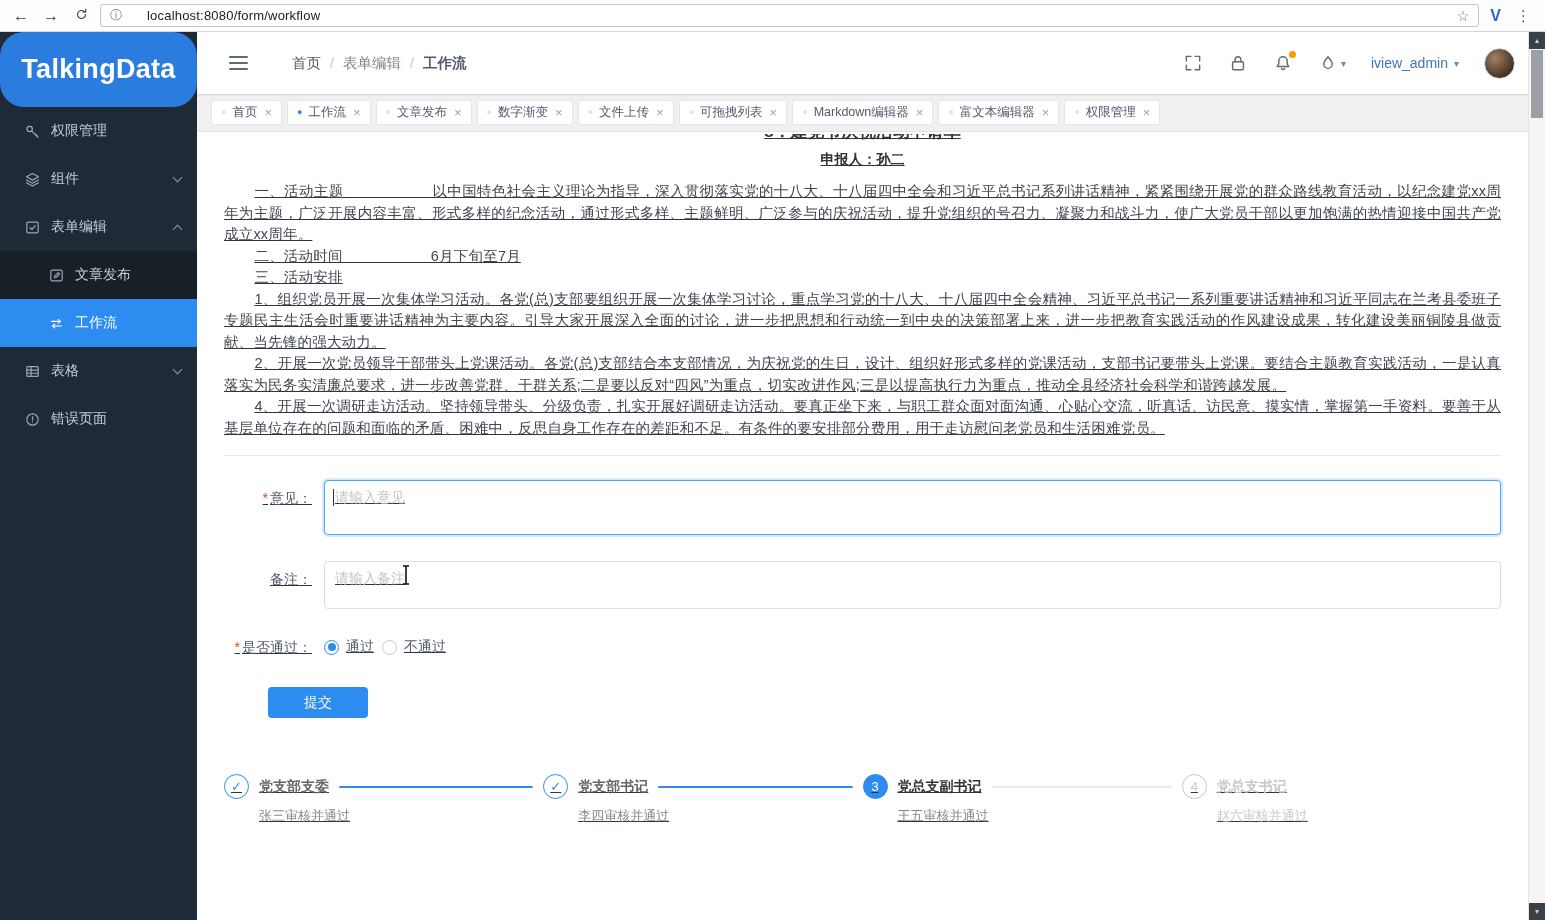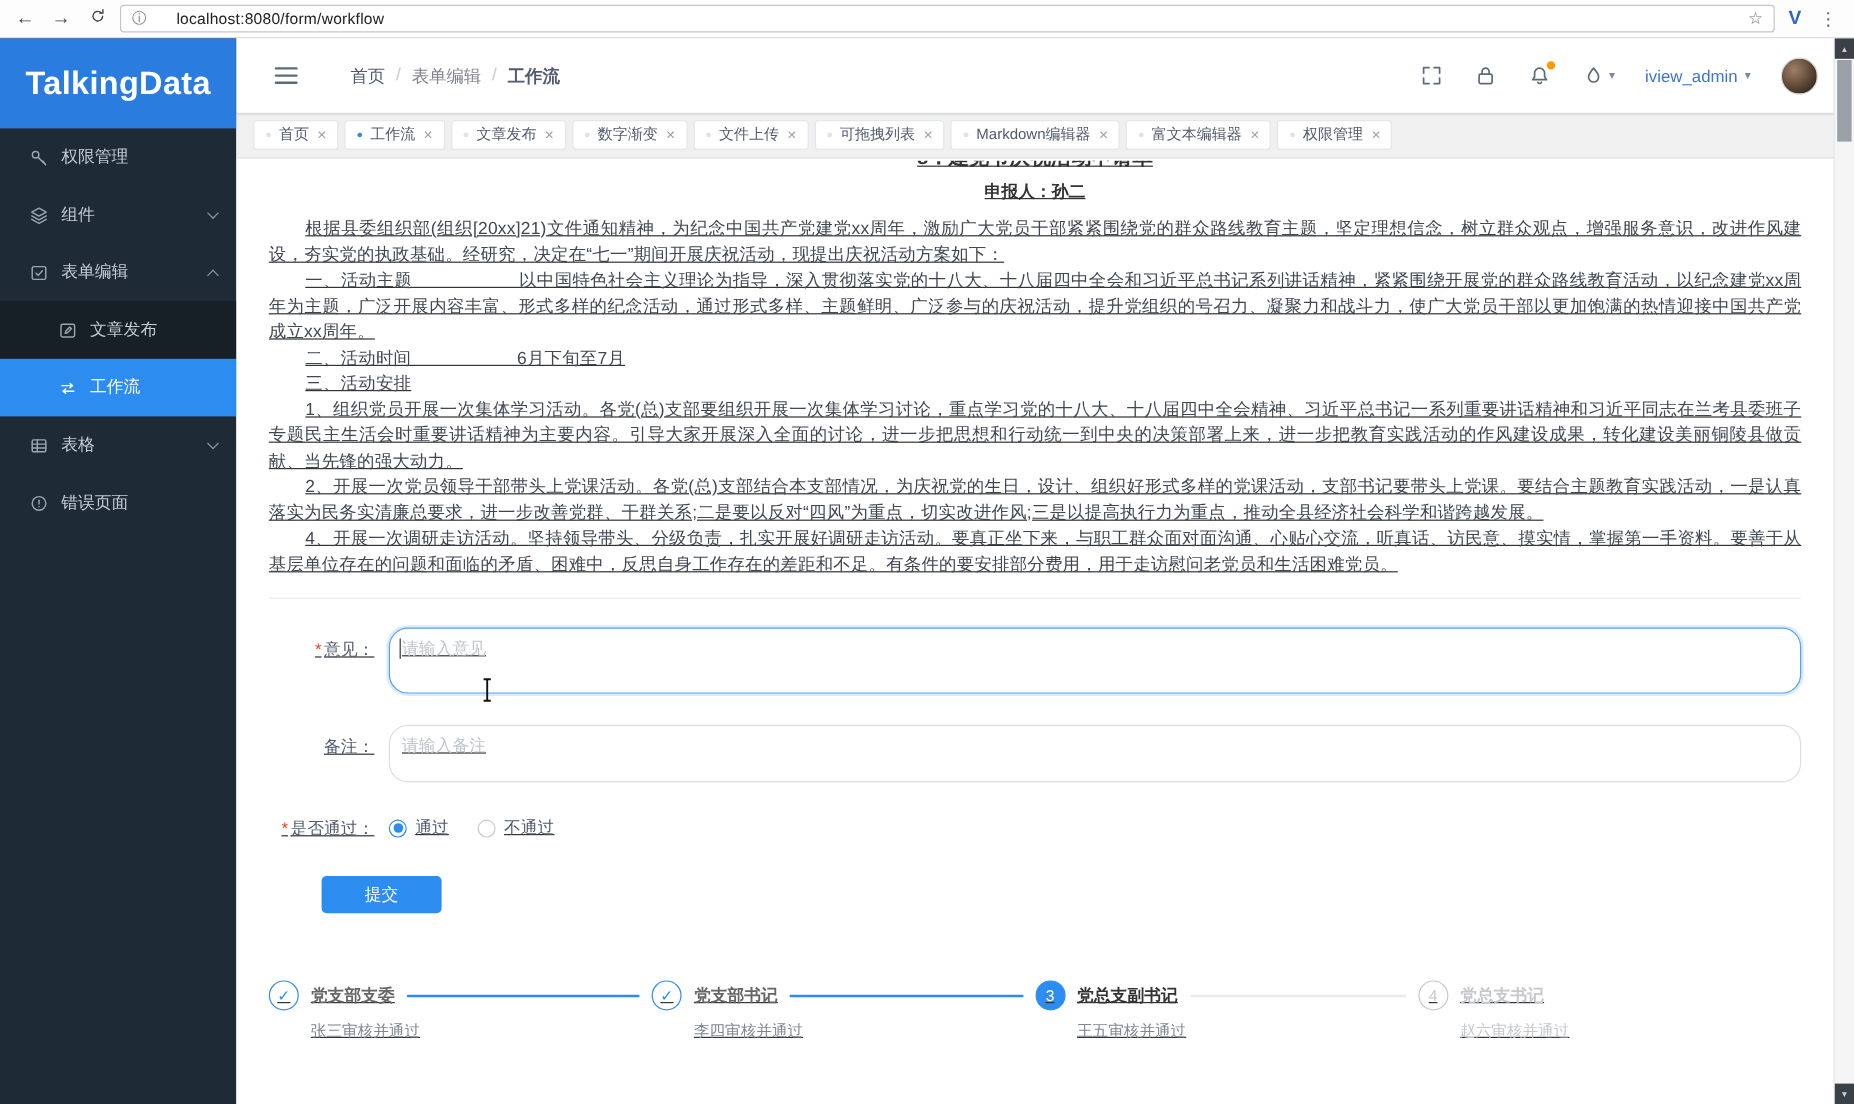--- a/index.html
+++ b/index.html
@@ -19,21 +19,21 @@
   .url-info { color:#767676; font-size:12px; }
   .url-text { flex:1; font-size:13px; color:#202124; letter-spacing:.2px;padding-left:17px; }
   .url-star { color:#767676; font-size:14px; cursor:pointer; }
   .ext-v { color:#2f66c4; font-weight:bold; font-size:16px; cursor:pointer; padding:0 3px; }
   .browser-more { color:#5f6368; font-size:15px; cursor:pointer; padding:0 4px; }
   
   .app { display:flex; height:888px; }
   
   .sidebar { width:197px; flex-shrink:0; background:#1e2a35; display:flex; flex-direction:column; }
   .logo { height:75px; background:#2b7cdf; color:#fff; display:flex; align-items:center; justify-content:center;
-    font-size:27px; font-weight:bold; letter-spacing:.3px; cursor:pointer; }
+    font-size:27px; font-weight:bold; letter-spacing:.3px; cursor:pointer;border-radius:24px; }
   .menu-item { height:48px; display:flex; align-items:center; padding:0 16px 0 24px;
     font-size:14px; color:#c3ccd4; cursor:pointer; }
   .menu-item .mi-icon { width:17px; height:17px; margin-right:10px; display:inline-flex; }
   .mi-icon svg { width:17px; height:17px; stroke:#9aa7b3; fill:none; stroke-width:1.7; stroke-linecap:round; stroke-linejoin:round; }
   .menu-item.sub { padding-left:48px; background:#171f27; }
   .menu-item.active { background:#2d8cf0; color:#fff; }
   .menu-item.active svg { stroke:#fff; }
   .chev { margin-left:auto; width:7px; height:7px; border-right:1.6px solid #8e9aa6; border-bottom:1.6px solid #8e9aa6; }
   .chev.down { transform:rotate(45deg); margin-top:-4px; }
   .chev.up { transform:rotate(-135deg); margin-top:5px; }
@@ -73,31 +73,31 @@
   .doc-applicant { text-align:center; font-size:14px; font-weight:bold; color:#333; margin:7px 0 12px; }
   .doc-para { margin:0; font-size:14.5px; line-height:21.5px; color:#3f4752;
     text-align:justify; text-indent:2.1em; letter-spacing:.2px; }
   .divider { border:none; border-top:1px solid #e8eaec; margin:16px 0 24px; }
   
   .form-row { display:flex; align-items:flex-start; }
   .form-label { width:100px; flex-shrink:0; text-align:right; padding:8px 12px 0 0;
     font-size:14px; color:#515a6e; line-height:20px; white-space:nowrap; }
   .req { color:#ed4014; margin-right:2px; }
   .ta-wrap { flex:1; position:relative; }
-  textarea { width:100%; resize:none; border-radius:16px; padding:8px 10px; font-size:14px;
+  textarea { width:100%; resize:none; border-radius:4px; padding:8px 10px; font-size:14px;
     font-family:inherit; color:#515a6e; outline:none; display:block; }
   textarea::placeholder { color:#c0c4cc; }
   .ta-opinion { height:55px; border:1px solid #57a3f3; box-shadow:0 0 0 2px rgba(45,140,240,.18); }
   .ta-remark  { height:48px; border:1px solid #dcdee2; }
   .caret-line { position:absolute; left:9px; top:9px; width:1px; height:17px; background:#333; }
   .row-opinion { margin-bottom:26px; }
   .row-remark  { margin-bottom:28px; }
   .radio-row { align-items:center; margin-bottom:30px; }
   .radio-row .form-label { padding-top:0; }
-  .radio-group { display:flex; align-items:flex-end; gap:24px; }
+  .radio-group { display:flex; align-items:flex-end; gap:8px; }
   .radio { display:flex; align-items:center; gap:7px; font-size:14px; color:#515a6e; cursor:pointer; }
   .rdot { width:15px; height:15px; border-radius:50%; border:1px solid #c5c8ce; background:#fff; position:relative; }
   .rdot.on { border-color:#2d8cf0; }
   .rdot.on::after { content:""; position:absolute; inset:2.5px; border-radius:50%; background:#2d8cf0; }
   .submit-row { margin-left:44px; }
   .btn-submit { width:100px; height:31px; background:#2d8cf0; color:#fff; border:none; border-radius:4px;
     font-size:14px; cursor:pointer; font-family:inherit; }
   
   .steps { display:flex; margin-top:56px; }
   .step { flex:1; min-width:0; }
@@ -332,21 +332,20 @@
         <span class="tag-close">×</span>
       </span>
     </div>
 
     <div class="content">
       <div class="doc-clip">
         <div class="doc-title">8：建党节庆祝活动申请单</div>
       </div>
       <div class="doc-applicant">申报人：孙二</div>
 
-      <p class="doc-para">根据县委组织部(组织[20xx]21)文件通知精神，为纪念中国共产党建党xx周年，激励广大党员干部紧紧围绕党的群众路线教育主题，坚定理想信念，树立群众观点，增强服务意识，改进作风建设，夯实党的执政基础。经研究，决定在“七一”期间开展庆祝活动，现提出庆祝活动方案如下：</p>
       <p class="doc-para">一、活动主题　　　　　　以中国特色社会主义理论为指导，深入贯彻落实党的十八大、十八届四中全会和习近平总书记系列讲话精神，紧紧围绕开展党的群众路线教育活动，以纪念建党xx周年为主题，广泛开展内容丰富、形式多样的纪念活动，通过形式多样、主题鲜明、广泛参与的庆祝活动，提升党组织的号召力、凝聚力和战斗力，使广大党员干部以更加饱满的热情迎接中国共产党成立xx周年。</p>
       <p class="doc-para">二、活动时间　　　　　　6月下旬至7月</p>
       <p class="doc-para">三、活动安排</p>
       <p class="doc-para">1、组织党员开展一次集体学习活动。各党(总)支部要组织开展一次集体学习讨论，重点学习党的十八大、十八届四中全会精神、习近平总书记一系列重要讲话精神和习近平同志在兰考县委班子专题民主生活会时重要讲话精神为主要内容。引导大家开展深入全面的讨论，进一步把思想和行动统一到中央的决策部署上来，进一步把教育实践活动的作风建设成果，转化建设美丽铜陵县做贡献、当先锋的强大动力。</p>
       <p class="doc-para">2、开展一次党员领导干部带头上党课活动。各党(总)支部结合本支部情况，为庆祝党的生日，设计、组织好形式多样的党课活动，支部书记要带头上党课。要结合主题教育实践活动，一是认真落实为民务实清廉总要求，进一步改善党群、干群关系;二是要以反对“四风”为重点，切实改进作风;三是以提高执行力为重点，推动全县经济社会科学和谐跨越发展。</p>
       <p class="doc-para">4、开展一次调研走访活动。坚持领导带头、分级负责，扎实开展好调研走访活动。要真正坐下来，与职工群众面对面沟通、心贴心交流，听真话、访民意、摸实情，掌握第一手资料。要善于从基层单位存在的问题和面临的矛盾、困难中，反思自身工作存在的差距和不足。有条件的要安排部分费用，用于走访慰问老党员和生活困难党员。</p>
 
       <hr class="divider">
 
       <div class="form-row row-opinion">

